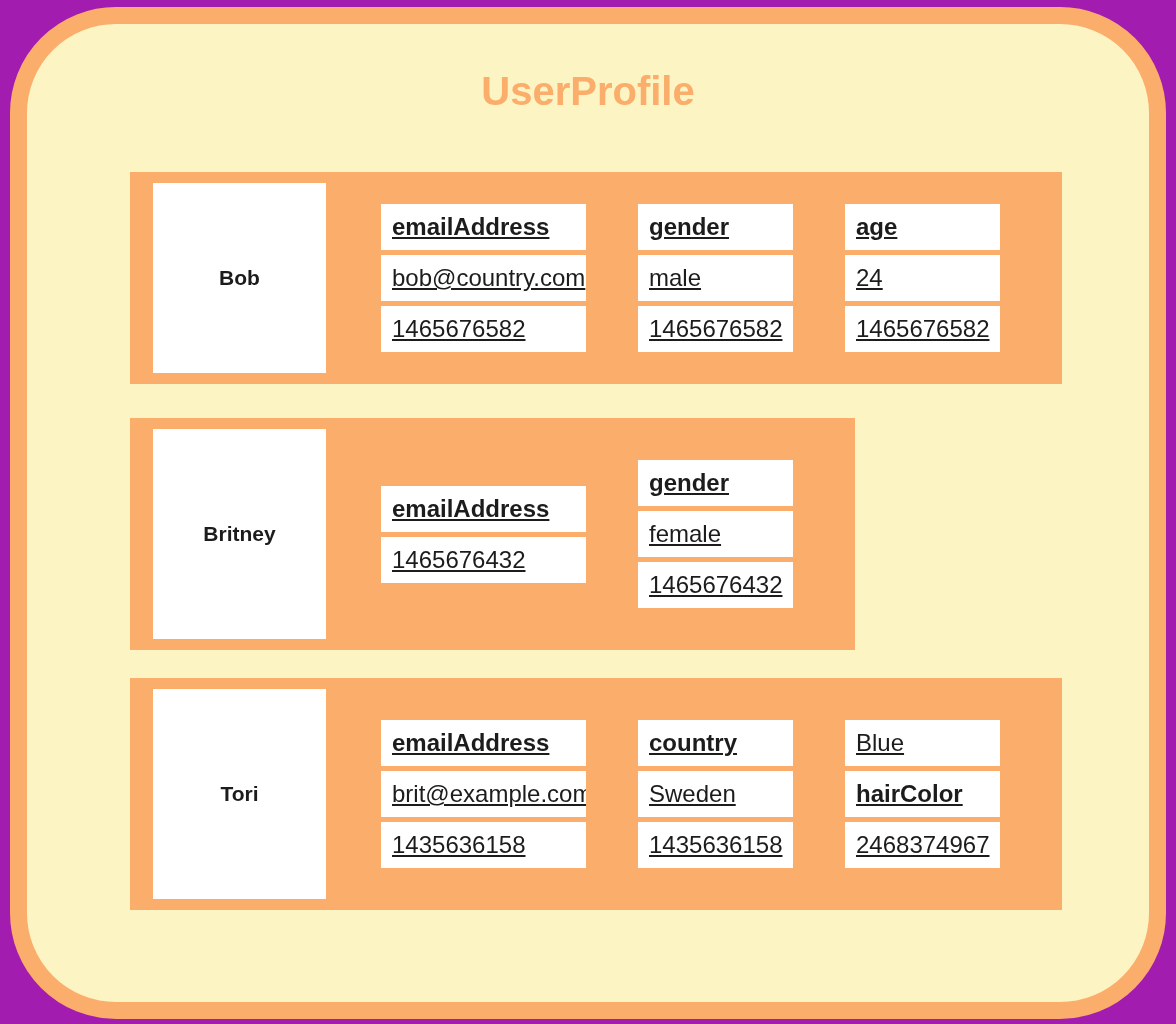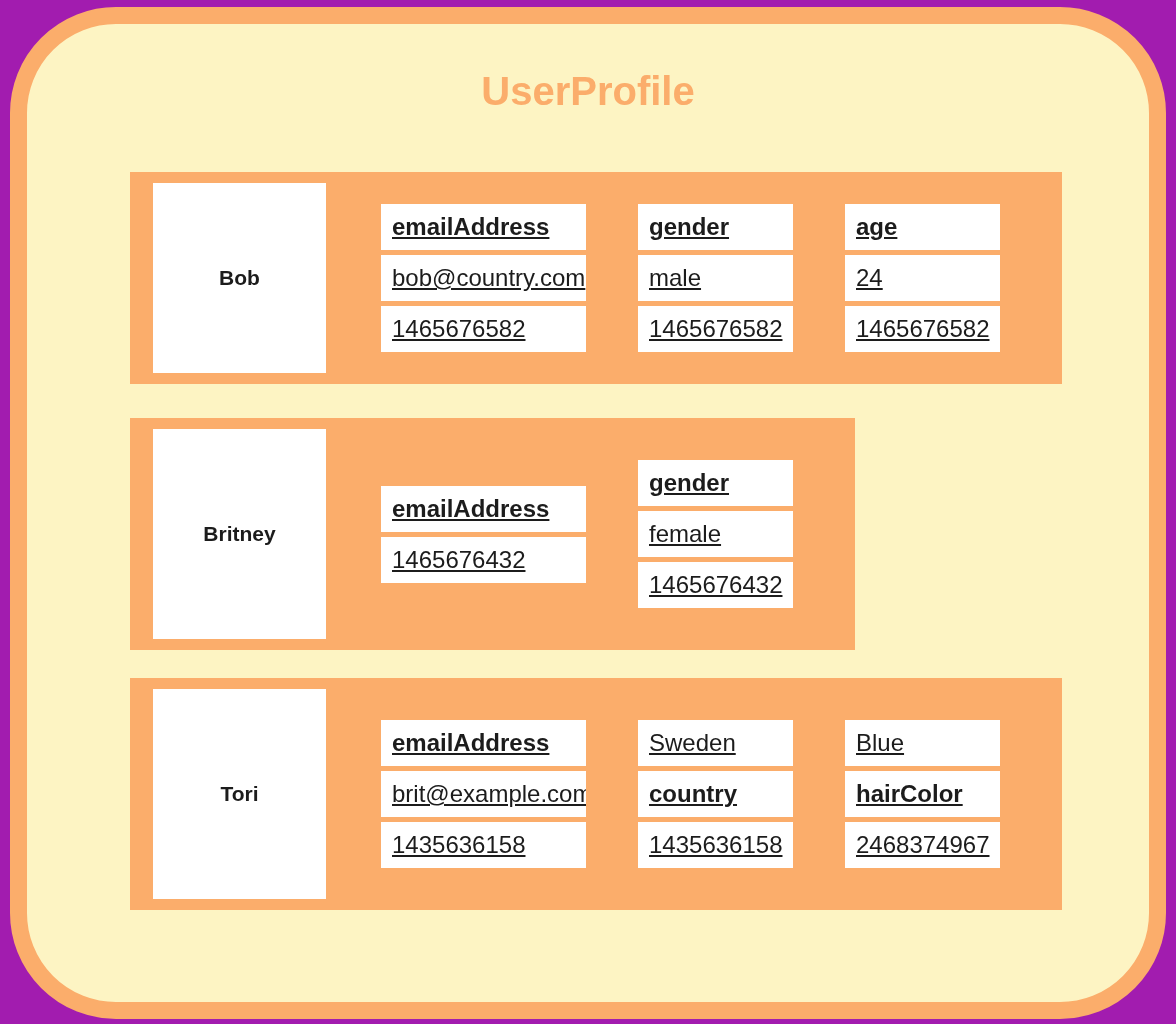--- a/index.html
+++ b/index.html
@@ -118,22 +118,22 @@
       </div>
 
       <div class="band band-c">
         <div class="key-box">Tori</div>
         <div class="col-group wide">
           <div class="cell name">emailAddress</div>
           <div class="cell">brit@example.com</div>
           <div class="cell">1435636158</div>
         </div>
         <div class="col-group">
+          <div class="cell name">country</div>
           <div class="cell">Sweden</div>
-          <div class="cell name">country</div>
           <div class="cell">1435636158</div>
         </div>
         <div class="col-group">
           <div class="cell">Blue</div>
           <div class="cell name">hairColor</div>
           <div class="cell">2468374967</div>
         </div>
       </div>
 
     </div>

